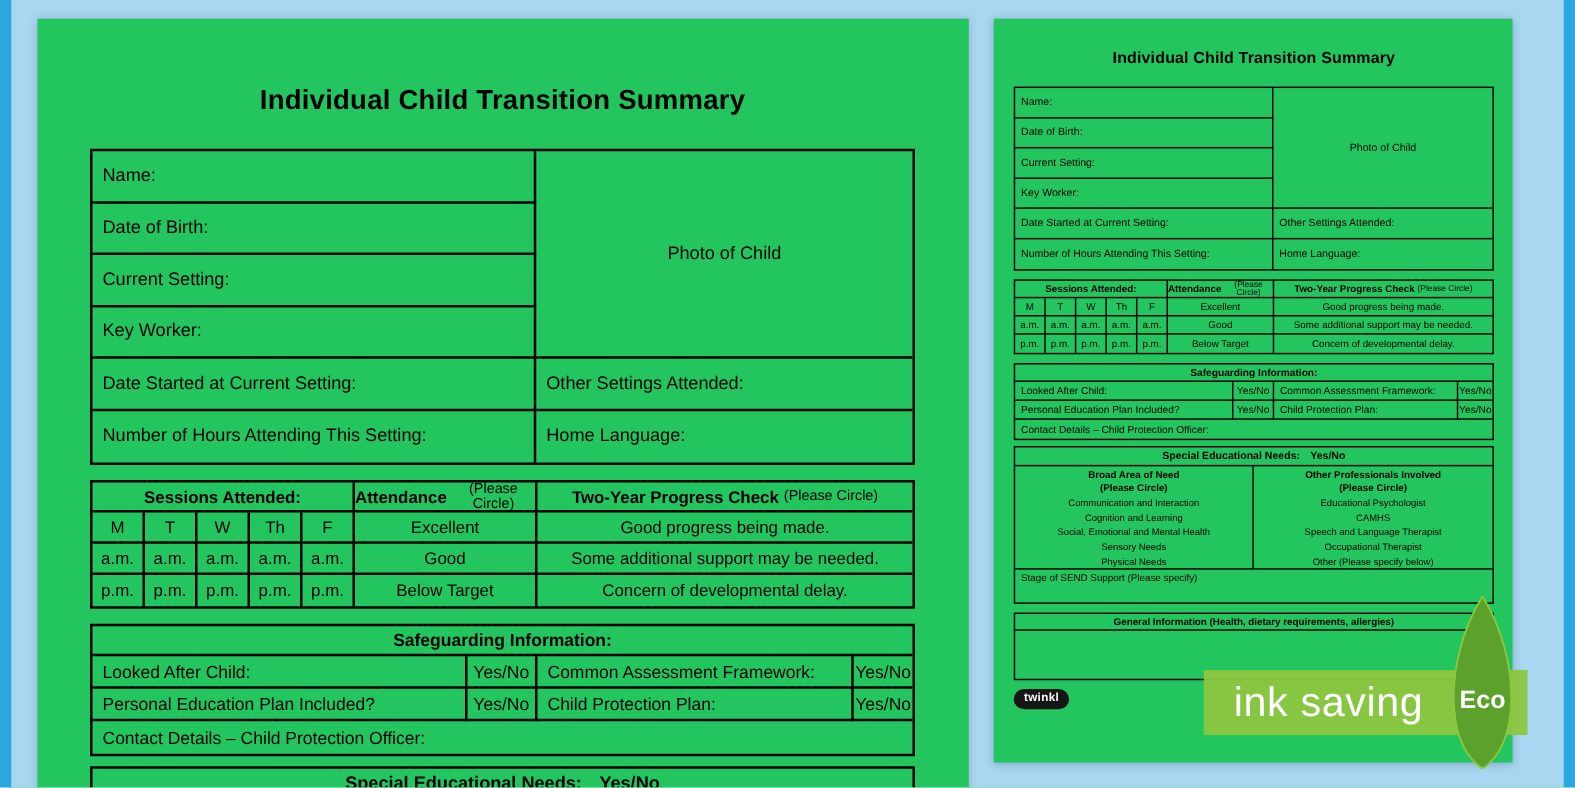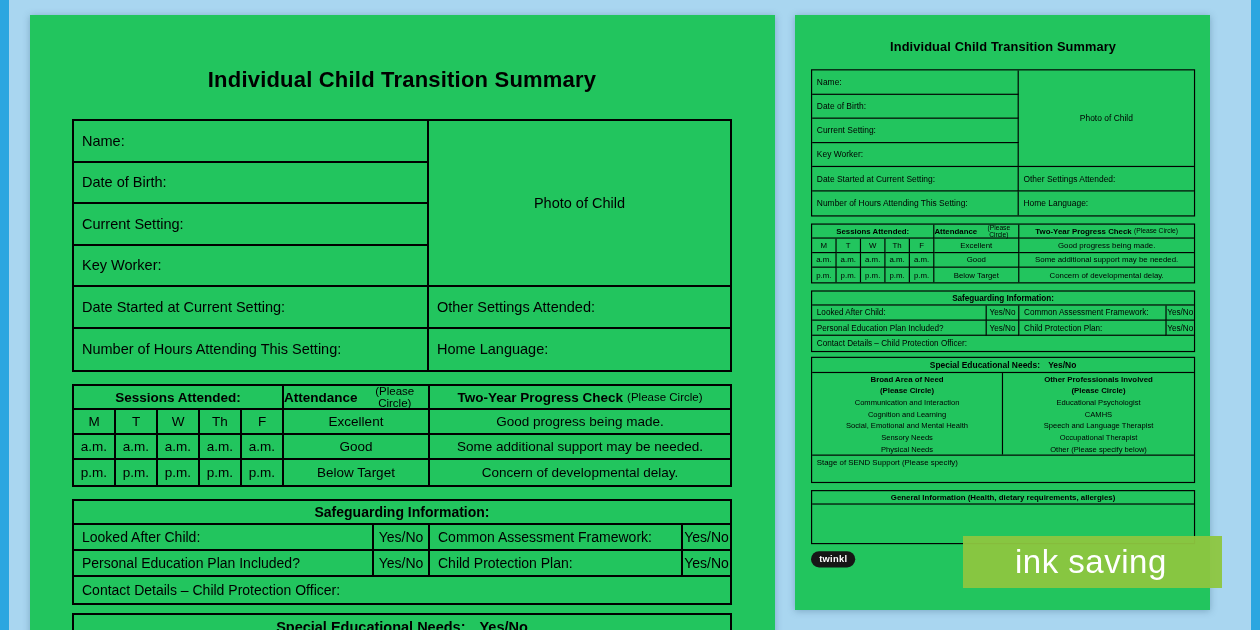--- a/index.html
+++ b/index.html
@@ -59,21 +59,21 @@
 
   .general{margin-top:12px;}
   .general-header{text-align:center;font-weight:bold;font-size:13.5px;padding:3px 0;border-bottom:2px solid #000;}
   .general-body{height:66px;}
 
   .form-footer{margin-top:12px;}
   .twinkl-logo{display:inline-block;background:#161616;color:#fff;border-radius:16px;padding:4px 14px 6px;font-size:16px;font-weight:bold;letter-spacing:0.5px;}
 
   
   .ink-banner{position:absolute;left:963px;top:536px;width:259px;height:52px;background:rgba(141,198,63,0.95);display:flex;align-items:center;padding-left:24px;box-sizing:border-box;z-index:5;}
-  .ink-banner .ink-text{color:#fff;font-size:33px;font-weight:500;letter-spacing:0.5px;margin-left:28px;}
+  .ink-banner .ink-text{color:#fff;font-size:33px;font-weight:500;letter-spacing:0.5px;}
   .eco-leaf{position:absolute;left:1156px;top:477px;width:60px;height:138px;z-index:6;}
   .eco-leaf svg{position:absolute;left:0;top:0;}
   .eco-text{position:absolute;left:0;top:72px;width:100%;text-align:center;color:#fff;font-size:20px;font-weight:bold;}
 </style>
 </head>
 <body>
 
 <div class="scene">
   <div class="edge left"></div>
   <div class="edge right"></div>
@@ -271,13 +271,19 @@
       <span class="twinkl-logo">twinkl</span>
     </div>
   </div>
 </div>
   </div>
 
   <div class="ink-banner">
     <span class="ink-text">ink saving</span>
   </div>
 
+  <div class="eco-leaf">
+    <svg width="60" height="138" viewBox="0 0 60 138">
+      <path d="M30 0 C46 26 53 56 53 80 C53 112 43 129 30 138 C17 129 7 112 7 80 C7 56 14 26 30 0 Z" fill="#5ca12b" stroke="#8dc63f" stroke-width="1.5"></path>
+    </svg>
+    <span class="eco-text">Eco</span>
+  </div>
 </div>
 
 </body></html>

